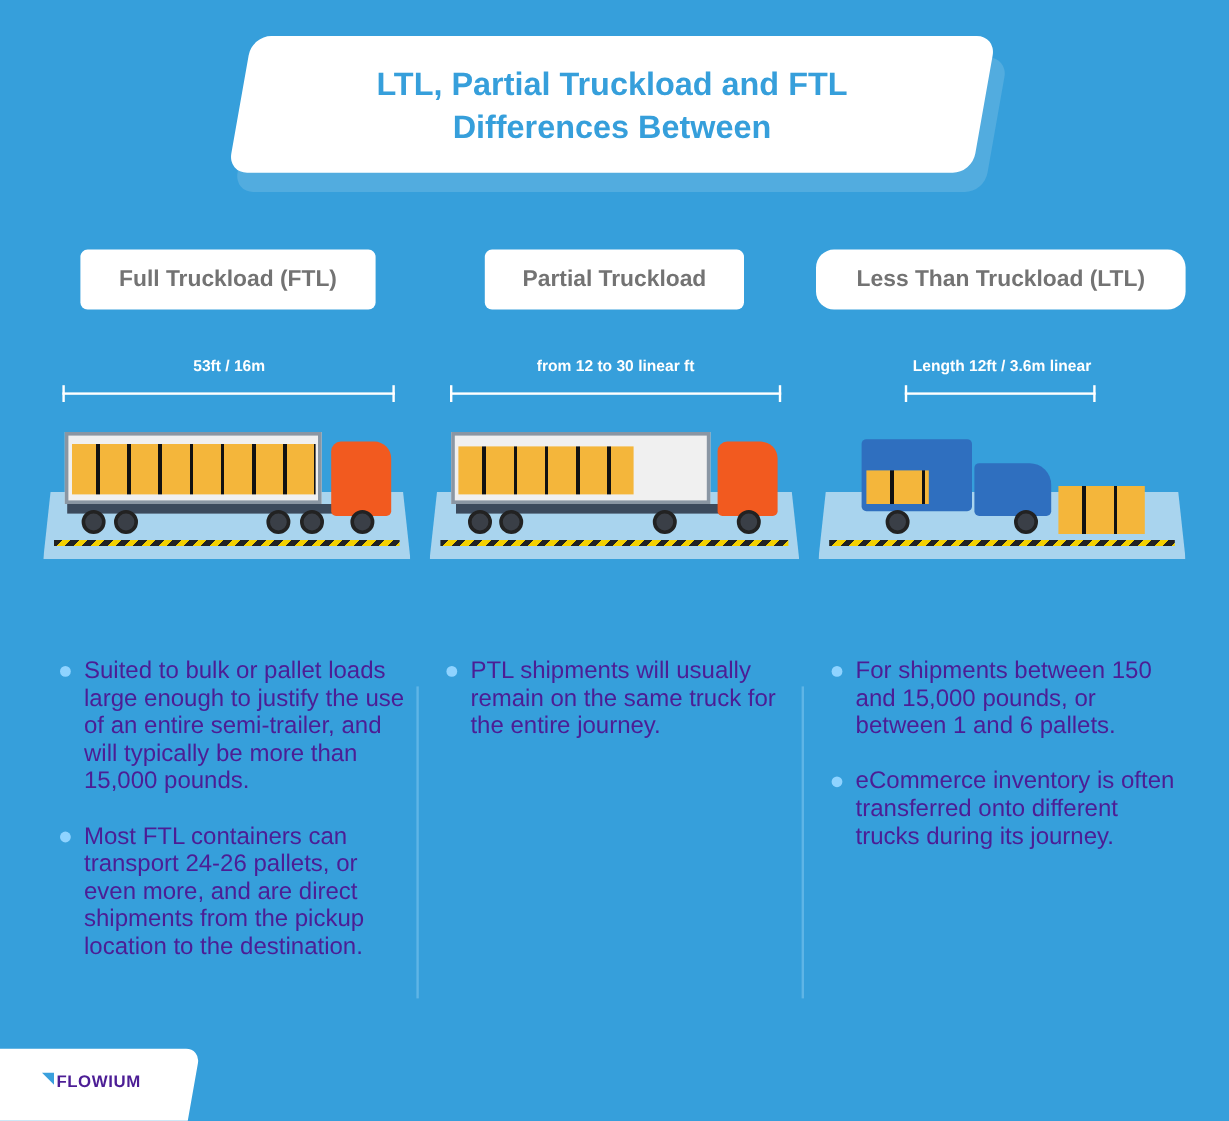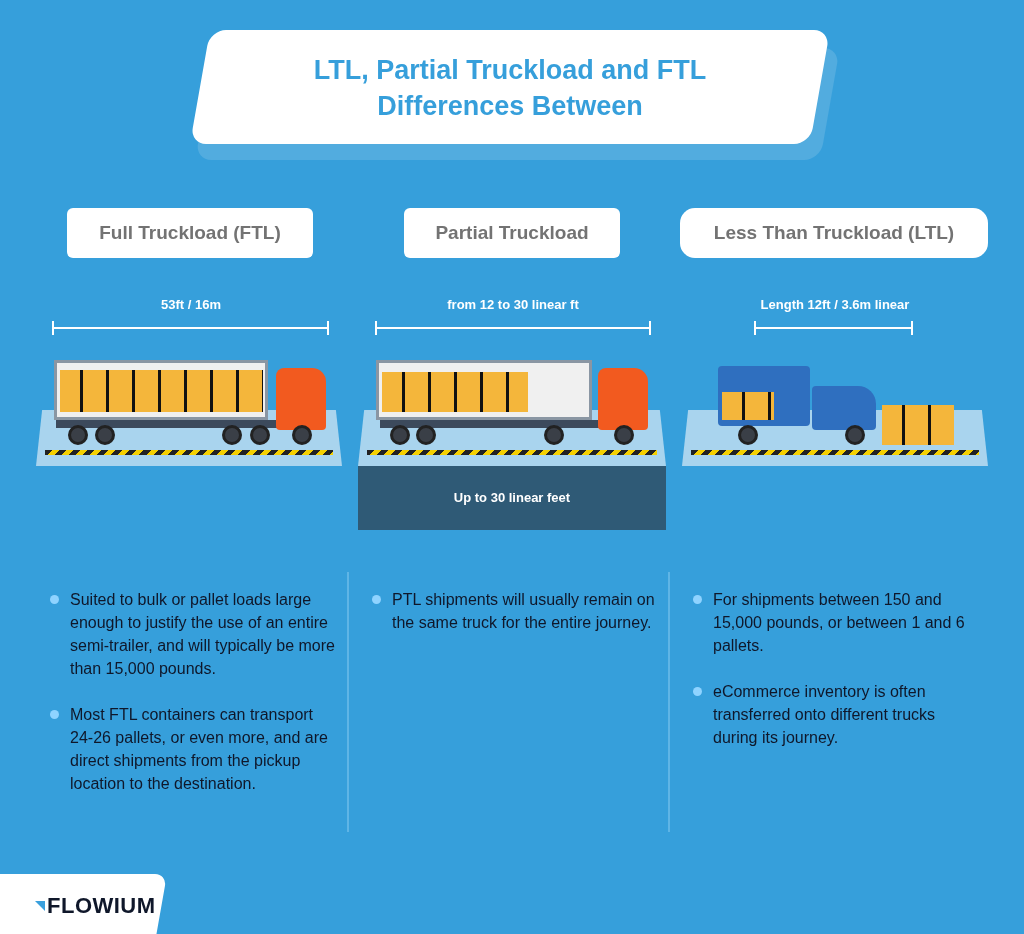--- a/index.html
+++ b/index.html
@@ -15,26 +15,26 @@
   .platform { position:absolute; top:410px; height:120px; }
   .plat-top { position:absolute; left:0; right:0; top:0; height:56px; background:#a9d4ee; clip-path:polygon(2% 0,98% 0,100% 100%,0 100%); }
   .hazard { position:absolute; left:3%; right:3%; top:40px; height:5px; background:repeating-linear-gradient(135deg,#222 0 5px,#f5d000 5px 10px); }
   .plat-base { position:absolute; left:0; right:0; top:56px; height:64px; background:#2f5a76; color:#fff; font-weight:bold; font-size:13px; line-height:20px; display:flex; align-items:center; justify-content:center; text-align:center; }
   .trailer { position:absolute; background:#f0f0f0; border:3px solid #8a96a3; }
   .cargo { position:absolute; background:repeating-linear-gradient(90deg,#f4b63b 0 20px,#111 20px 23px,#f4b63b 23px 26px); }
   .cab { position:absolute; background:#f25a1f; border-radius:8px 14px 4px 4px; }
   .wheel { position:absolute; width:20px; height:20px; border-radius:50%; background:#3a3f47; border:3px solid #222; box-sizing:border-box; }
   .chassis { position:absolute; height:8px; background:#3c4a5c; }
   .box-truck { position:absolute; background:#2f6fbf; border-radius:4px; }
-  .bullets { position:absolute; top:588px; color:#0f172a; font-size:16px; line-height:23px; margin:0; padding:0; list-style:none; }
+  .bullets { position:absolute; top:548px; color:#4c1d95; font-size:20px; line-height:23px; margin:0; padding:0; list-style:none; }
   .bullets li { position:relative; padding-left:22px; margin-bottom:23px; }
   .bullets li::before { content:""; position:absolute; left:2px; top:7px; width:9px; height:9px; border-radius:50%; background:#8fd3ff; }
   .divider { position:absolute; top:572px; width:2px; height:260px; background:#5fb5e6; }
   .logo-card { position:absolute; left:-20px; top:874px; width:180px; height:80px; background:#fff; transform:skewX(-10deg); border-radius:12px; }
-  .logo { position:absolute; left:35px; top:893px; font-weight:bold; font-size:22px; color:#0f172a; letter-spacing:0.5px; }
+  .logo { position:absolute; left:35px; top:893px; font-weight:bold; font-size:14px; color:#4c1d95; letter-spacing:0.5px; }
   .logo-mark { display:inline-block; width:0; height:0; border-left:10px solid transparent; border-top:10px solid #3aa0dd; margin-right:2px; vertical-align:2px; }
 </style>
 </head>
 <body>
 
 <div class="title-shadow"></div>
 <div class="title-card"></div>
 <div class="title-text">
   <div>LTL, Partial Truckload and FTL</div>
   <div>Differences Between</div>
@@ -51,25 +51,20 @@
 <div class="measure" style="left:730px;width:210px;top:297px;">Length 12ft / 3.6m linear</div>
 <div class="ruler" style="left:754px;width:159px;top:327px;"></div>
 
 <div class="platform" style="left:36px;width:306px;">
   <div class="plat-top"></div>
     <div class="hazard"></div>
 </div>
 <div class="platform" style="left:358px;width:308px;">
   <div class="plat-top"></div>
     <div class="hazard"></div>
-  <div class="plat-base">
-      <div>
-        <div>Up to 30 linear feet</div>
-      </div>
-    </div>
 </div>
 <div class="platform" style="left:682px;width:306px;">
   <div class="plat-top"></div>
     <div class="hazard"></div>
 </div>
 
 <div>
   <div class="trailer" style="left:54px;top:360px;width:208px;height:54px;"></div>
   <div class="cargo" style="left:60px;top:370px;width:203px;height:42px;"></div>
   <div class="chassis" style="left:56px;top:420px;width:240px;"></div>

